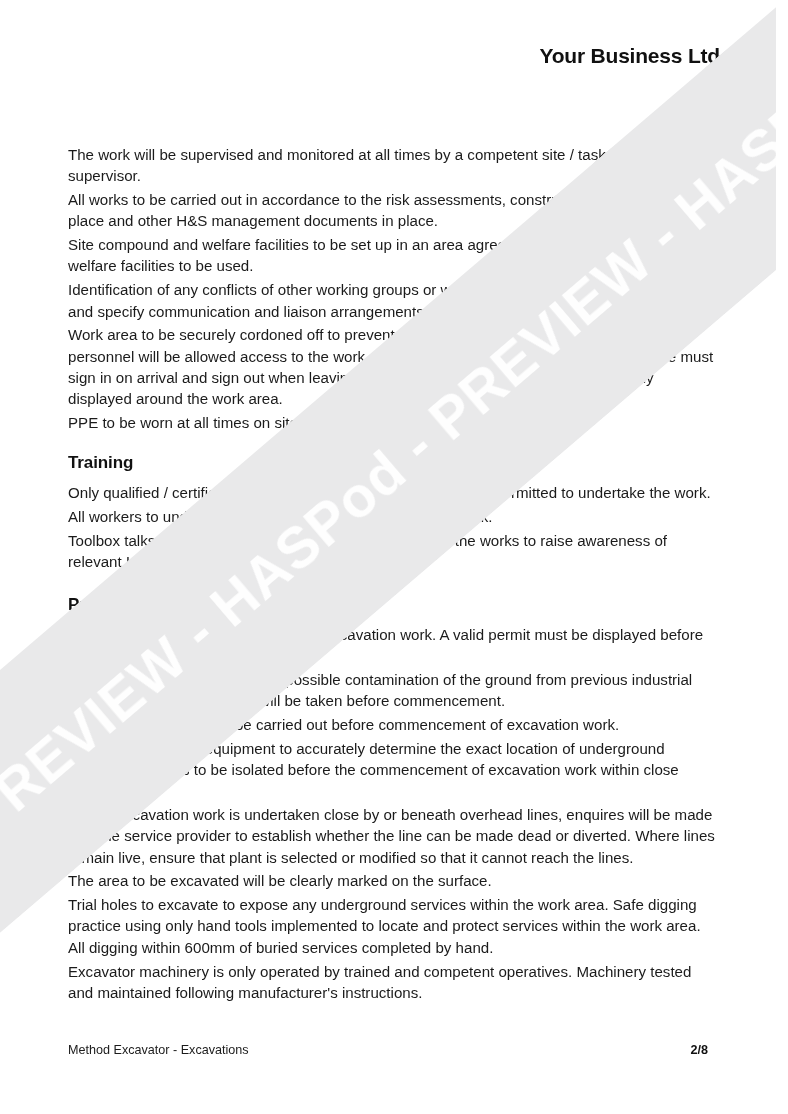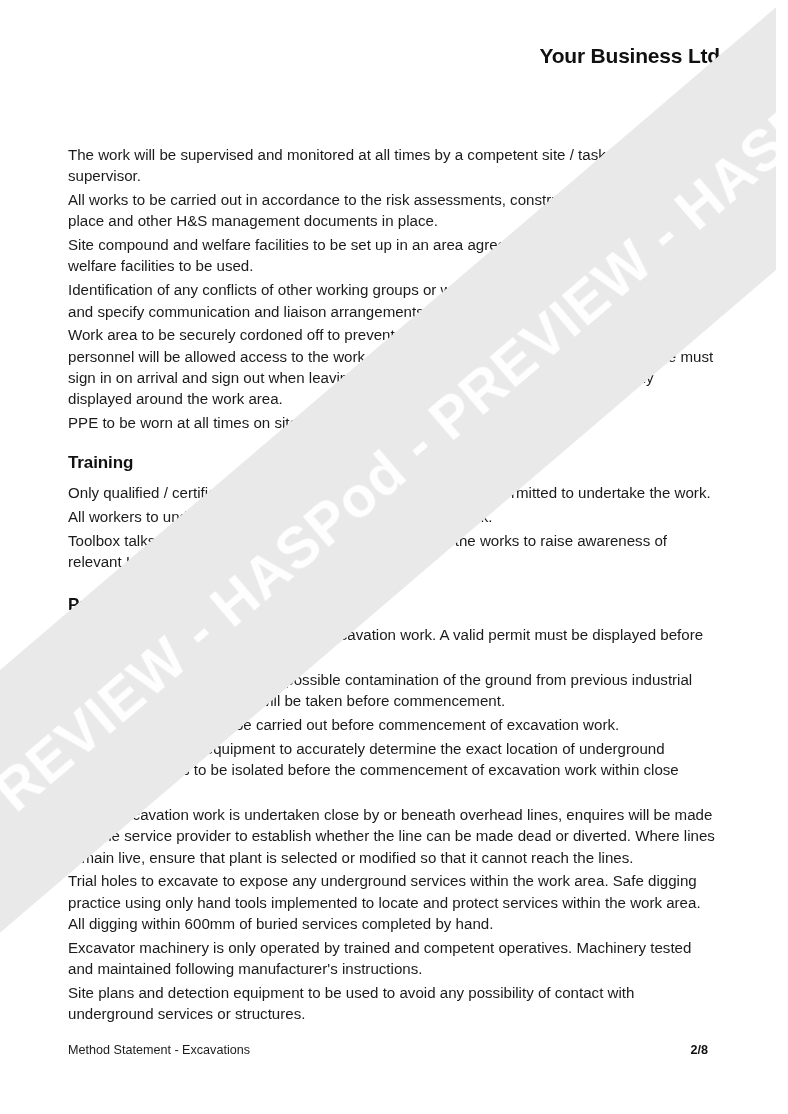--- a/index.html
+++ b/index.html
@@ -151,30 +151,30 @@
           <h2 class="section-heading first">Training</h2>
           <p class="para">Only qualified / certified or otherwise competent persons will be permitted to undertake the work.</p>
           <p class="para">All workers to undertake site induction prior to starting the work.</p>
           <p class="para">Toolbox talks will be carried out at weekly intervals during the works to raise awareness of relevant H&amp;S issues.</p>
           <h2 class="section-heading">Preparation</h2>
           <p class="para">Permit to work system in place for the excavation work. A valid permit must be displayed before the work proceeding.</p>
           <p class="para">If the site investigation identifies possible contamination of the ground from previous industrial uses, additional precautions will be taken before commencement.</p>
           <p class="para">Utility/services search to be carried out before commencement of excavation work.</p>
           <p class="para">Use cable detection equipment to accurately determine the exact location of underground services. Services to be isolated before the commencement of excavation work within close proximity</p>
           <p class="para">Where excavation work is undertaken close by or beneath overhead lines, enquires will be made with the service provider to establish whether the line can be made dead or diverted. Where lines remain live, ensure that plant is selected or modified so that it cannot reach the lines.</p>
+          <p class="para">The area to be excavated will be clearly marked on the surface.</p>
           <p class="para">Trial holes to excavate to expose any underground services within the work area. Safe digging practice using only hand tools implemented to locate and protect services within the work area. All digging within 600mm of buried services completed by hand.</p>
           <p class="para">Excavator machinery is only operated by trained and competent operatives. Machinery tested and maintained following manufacturer's instructions.</p>
-          <p class="para">Site plans and detection equipment to be used to avoid any possibility of contact with underground services or structures.</p>
         </div>
     </div>
 
   </div>
 
   <div class="footer">
-    <span>Method Statement - Excavations</span>
+    <span>Method Excavator - Excavations</span>
     <span class="footer-page">2/8</span>
   </div>
 
   <div class="wm-layer">
     <div class="wm-band">
       <span class="wm-text">PREVIEW - HASPod - PREVIEW - HASPod - HA</span>
     </div>
   </div>
 
 </div>

